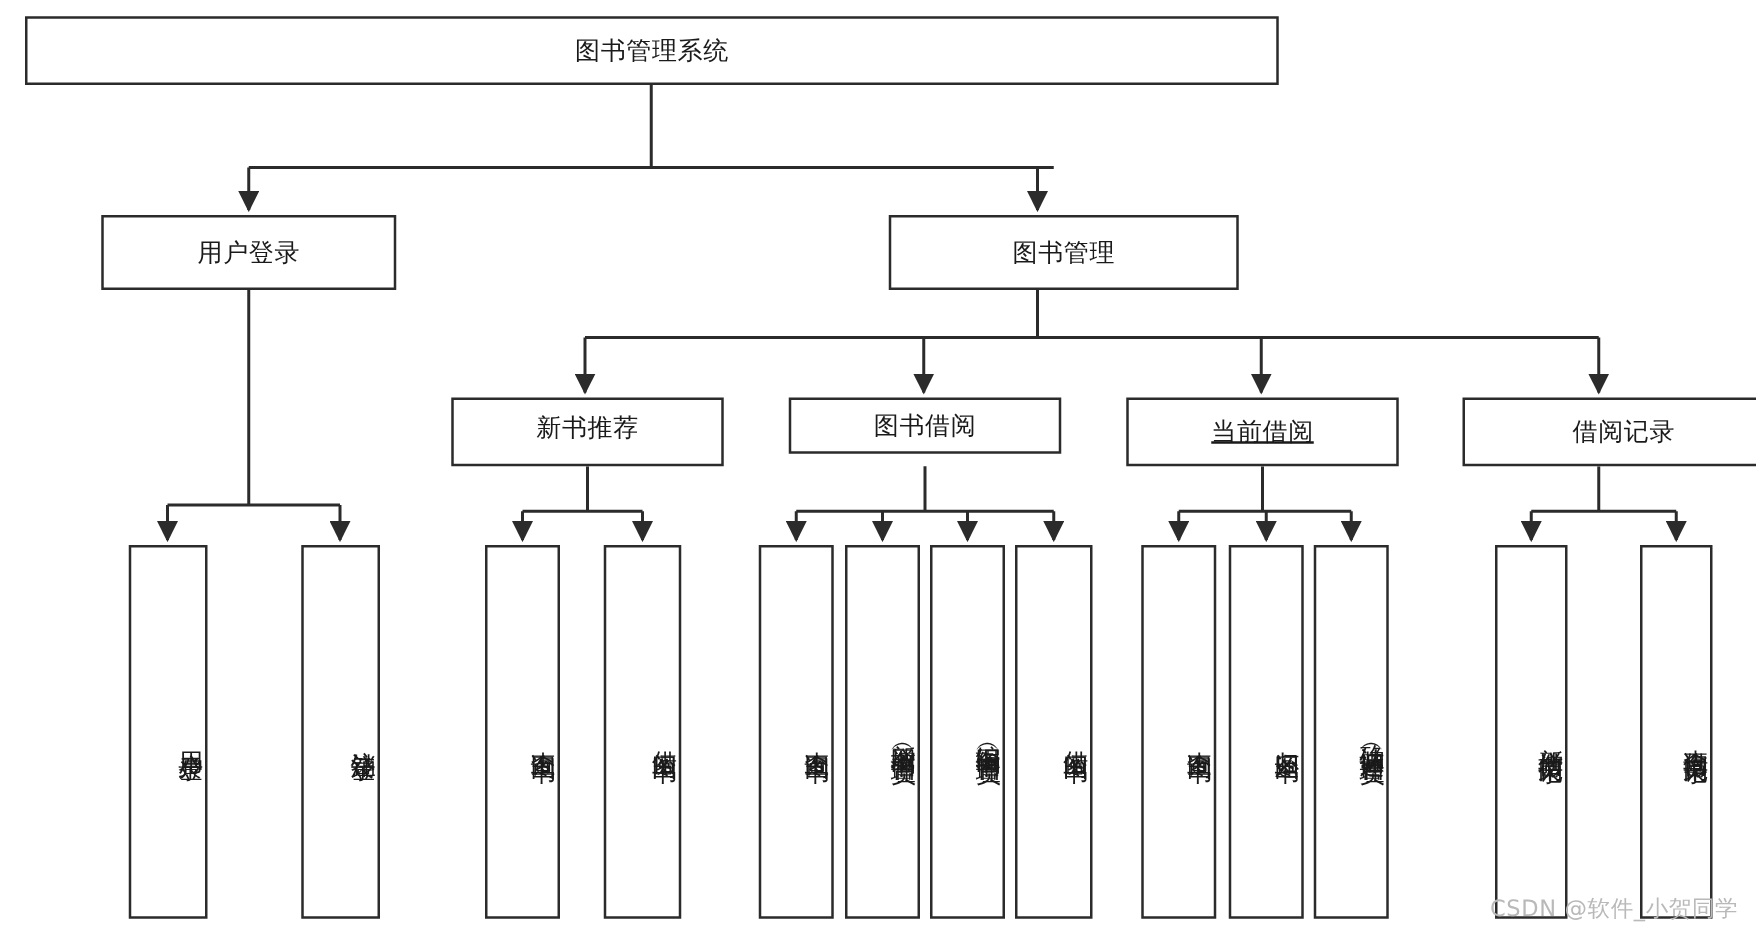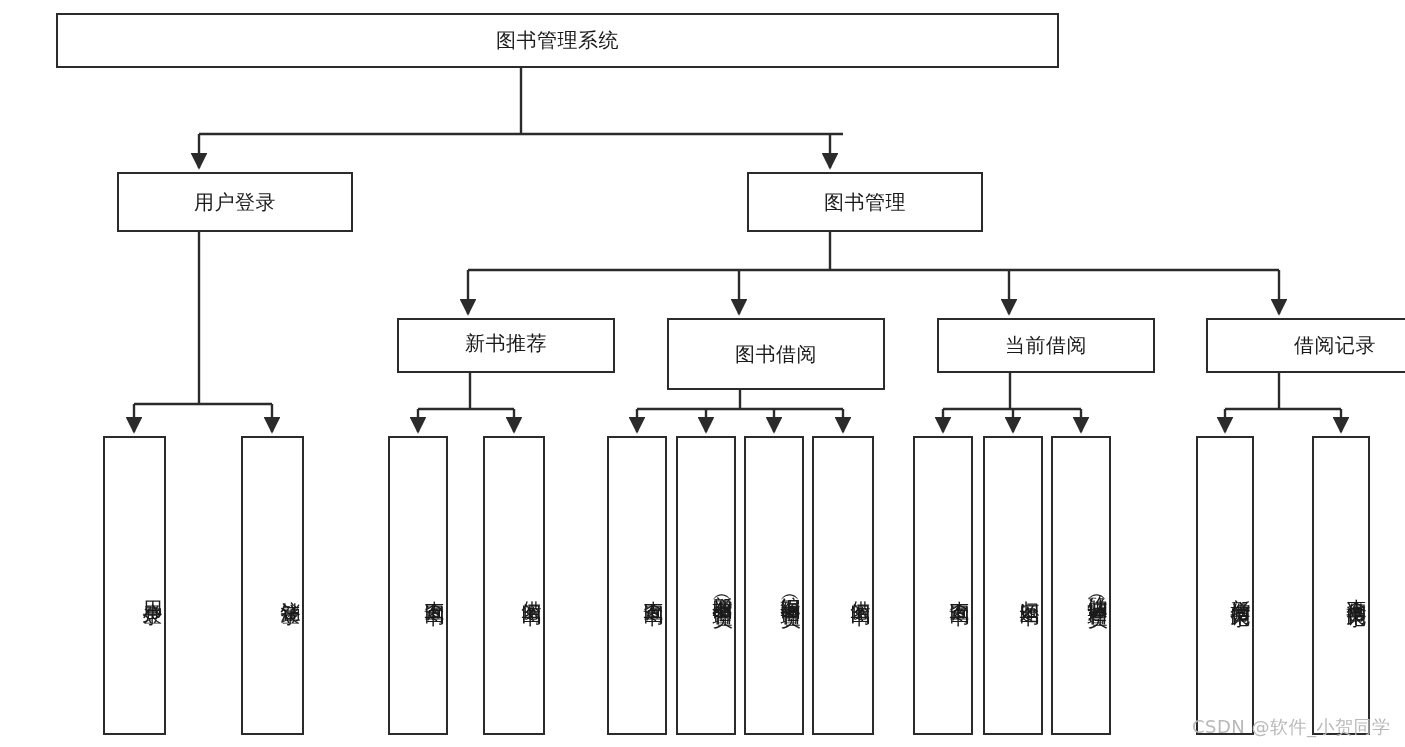--- a/index.html
+++ b/index.html
@@ -24,21 +24,20 @@
     background: #ffffff;
     display: flex;
     align-items: center;
     justify-content: center;
     color: #1a1a1a;
     line-height: 1.12;
   }
   .node.horizontal {
     font-size: 20px;
     letter-spacing: 0.5px;
-    margin-left: 36px;
   }
   .node.vertical {
     writing-mode: vertical-rl;
     text-orientation: upright;
     font-size: 20px;
     letter-spacing: 2px;
     align-items: flex-start;
     justify-content: center;
     padding-top: 6px;
   }
@@ -119,31 +118,31 @@
     </g>
   </svg>
 
   <div class="node horizontal" style="left:20px; top:13px; width:1003px; height:55px;">
     <span>图书管理系统</span>
   </div>
 
   <div class="node horizontal" style="left:81px; top:172px; width:236px; height:60px;">
     <span>用户登录</span>
   </div>
-  <div class="node horizontal" style="left:711px; top:172px; width:236px; height:60px;">
+  <div class="node horizontal" style="left:711px; top:172px; width:280px; height:60px;">
     <span>图书管理</span>
   </div>
 
   <div class="node horizontal" style="left:361px; top:318px; width:218px; height:55px;font-family:Liberation Mono, monospace;">
     <span>新书推荐</span>
   </div>
-  <div class="node horizontal" style="left:631px; top:318px; width:218px; height:72px;">
+  <div class="node horizontal" style="left:631px; top:318px; width:218px; height:45px;">
     <span>图书借阅</span>
   </div>
-  <div class="node horizontal" style="left:901px; top:318px; width:218px; height:55px;">
+  <div class="node horizontal" style="left:901px; top:318px; width:218px; height:55px;text-decoration:underline;">
     <span>当前借阅</span>
   </div>
   <div class="node horizontal" style="left:1170px; top:318px; width:258px; height:55px;">
     <span>借阅记录</span>
   </div>
 
   <div class="node vertical" style="left:103px; top:436px; width:63px; height:299px;">
     <span>用户登录</span>
   </div>
   <div class="node vertical" style="left:241px; top:436px; width:63px; height:299px;">

